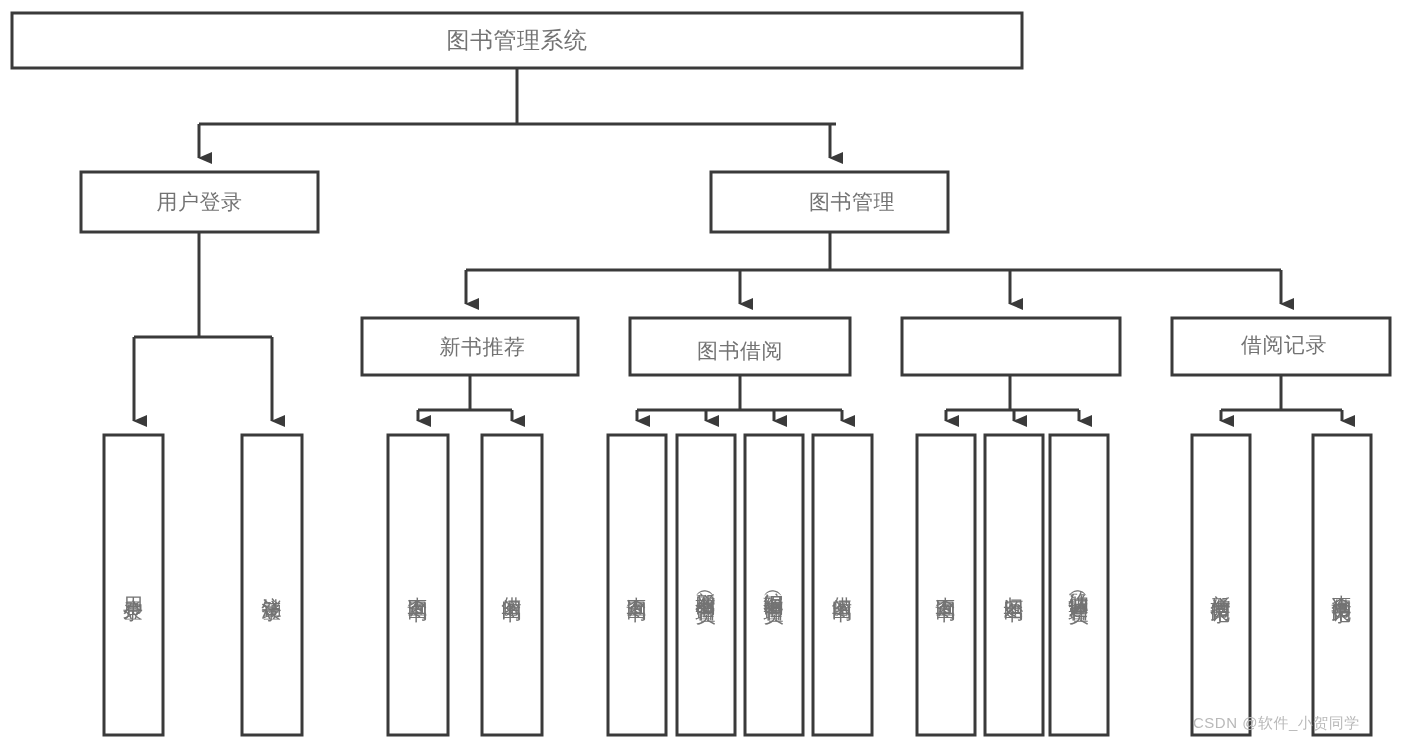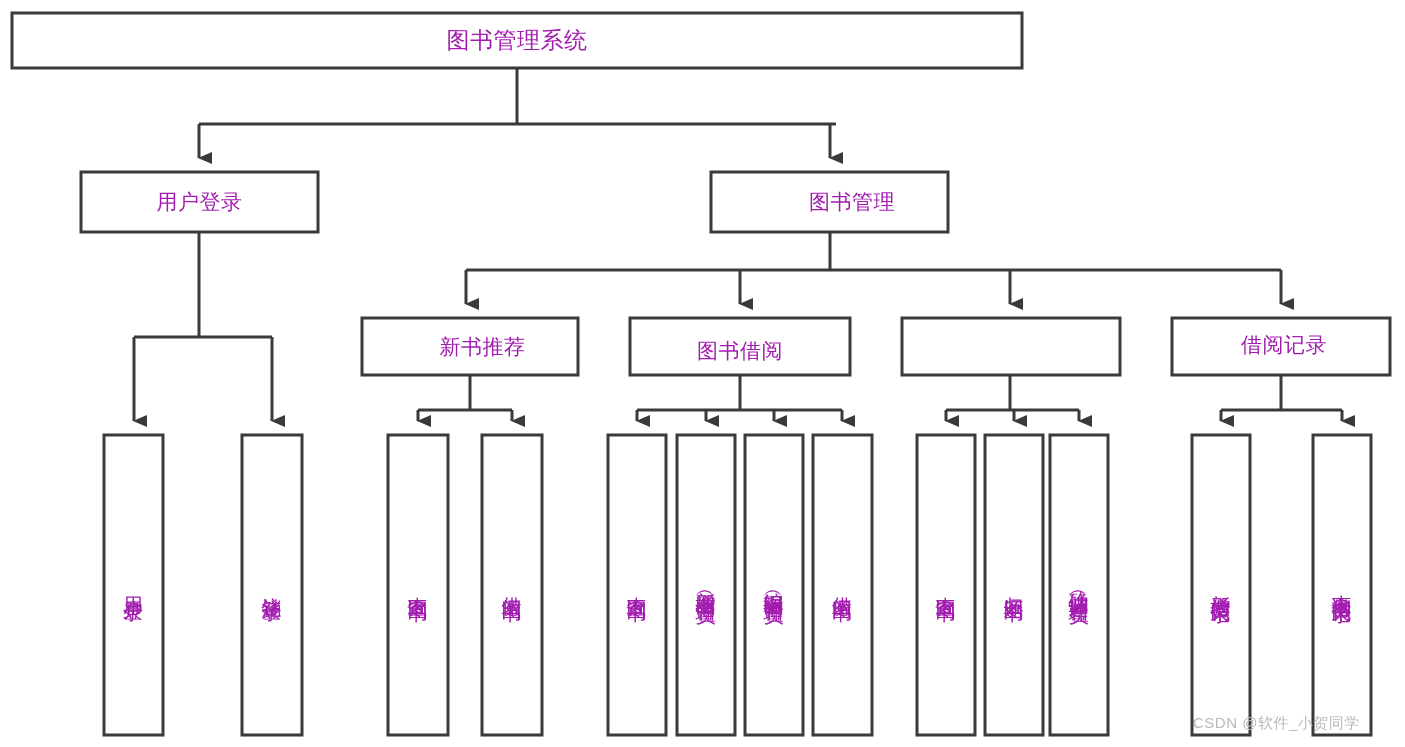--- a/index.html
+++ b/index.html
@@ -37,21 +37,21 @@
     stroke-width: 3;
     fill: none;
     stroke-linecap: butt;
   }
   .arrow-head {
     fill: #3a3a3a;
     stroke: none;
   }
   .node-label {
     position: absolute;
-    color: #a21caf;
+    color: #737373;
     display: flex;
     align-items: center;
     justify-content: center;
     text-align: center;
     pointer-events: none;
     line-height: 1.22;
     letter-spacing: 0.5px;
   }
   .node-label.horizontal {
     font-size: 21px;

